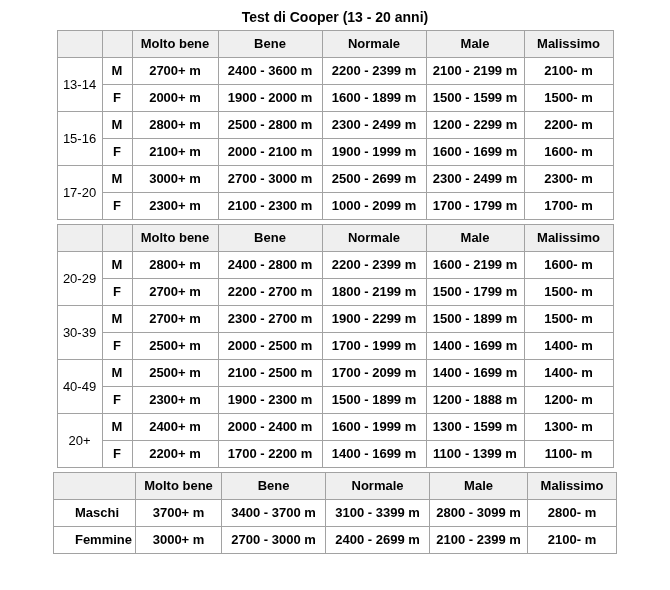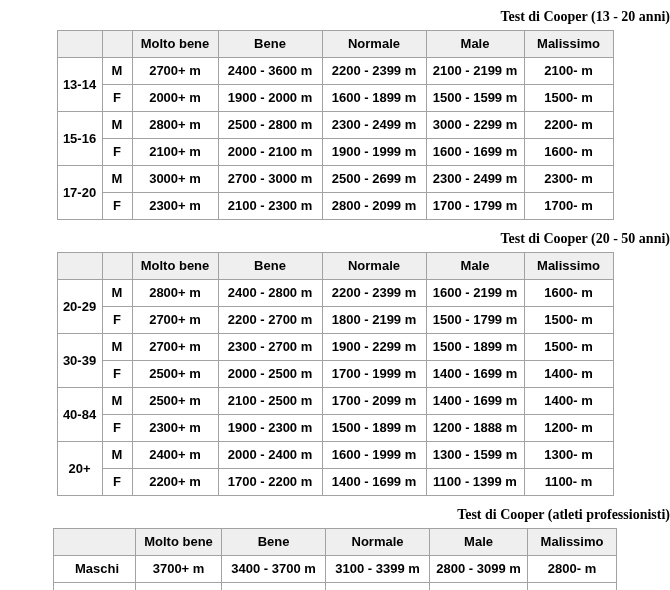--- a/index.html
+++ b/index.html
@@ -7,25 +7,24 @@
     margin: 0;
     padding: 0;
     background: #ffffff;
     width: 670px;
     font-family: "Liberation Sans", "DejaVu Sans", sans-serif;
     color: #000000;
   }
   .page { width: 670px; padding: 2px 0 8px; }
   .table-block { margin: 0 0 4px 0; }
   .table-title {
-    text-align: right;
+    text-align: center;
     font-weight: bold;
     font-size: 14px;
     padding: 7px 0 5px;
-    font-family: Liberation Serif, serif;
   }
   table.cooper-table {
     border-collapse: collapse;
     table-layout: fixed;
     margin: 0 auto;
   }
   .cooper-table th, .cooper-table td {
     border: 1px solid #a2a2a2;
     font-size: 13px;
     line-height: 16px;
@@ -34,21 +33,21 @@
     vertical-align: middle;
     white-space: nowrap;
     overflow: hidden;
     font-weight: bold;
   }
   .cooper-table th {
     background: #efefef;
     font-weight: bold;
     margin-top: 38px;
   }
-  .cooper-table td.group-label { font-weight: bold; }
+  .cooper-table td.group-label { font-weight: normal; }
   .cooper-table td.row-label { text-align: left; padding-left: 21px; }
 </style>
 </head>
 <body>
 
 <div class="page">
 
   <section class="table-block">
     <div class="table-title">Test di Cooper (13 - 20 anni)</div>
     <table class="cooper-table">
@@ -89,21 +88,21 @@
             <td>1600 - 1899 m</td>
             <td>1500 - 1599 m</td>
             <td>1500- m</td>
           </tr>
           <tr>
             <td class="group-label" rowspan="2">15-16</td>
             <td>M</td>
             <td>2800+ m</td>
             <td>2500 - 2800 m</td>
             <td>2300 - 2499 m</td>
-            <td>3000 - 2299 m</td>
+            <td>1200 - 2299 m</td>
             <td>2200- m</td>
           </tr>
           <tr>
             <td>F</td>
             <td>2100+ m</td>
             <td>2000 - 2100 m</td>
             <td>1900 - 1999 m</td>
             <td>1600 - 1699 m</td>
             <td>1600- m</td>
           </tr>
@@ -113,30 +112,29 @@
             <td>3000+ m</td>
             <td>2700 - 3000 m</td>
             <td>2500 - 2699 m</td>
             <td>2300 - 2499 m</td>
             <td>2300- m</td>
           </tr>
           <tr>
             <td>F</td>
             <td>2300+ m</td>
             <td>2100 - 2300 m</td>
-            <td>2800 - 2099 m</td>
+            <td>1000 - 2099 m</td>
             <td>1700 - 1799 m</td>
             <td>1700- m</td>
           </tr>
         </tbody>
       </table>
   </section>
 
   <section class="table-block">
-    <div class="table-title">Test di Cooper (20 - 50 anni)</div>
     <table class="cooper-table">
         <colgroup>
           <col style="width: 45px;">
           <col style="width: 30px;">
           <col style="width: 86px;">
           <col style="width: 104px;">
           <col style="width: 104px;">
           <col style="width: 98px;">
           <col style="width: 89px;">
         </colgroup>
@@ -180,21 +178,21 @@
           </tr>
           <tr>
             <td>F</td>
             <td>2500+ m</td>
             <td>2000 - 2500 m</td>
             <td>1700 - 1999 m</td>
             <td>1400 - 1699 m</td>
             <td>1400- m</td>
           </tr>
           <tr>
-            <td class="group-label" rowspan="2">40-84</td>
+            <td class="group-label" rowspan="2">40-49</td>
             <td>M</td>
             <td>2500+ m</td>
             <td>2100 - 2500 m</td>
             <td>1700 - 2099 m</td>
             <td>1400 - 1699 m</td>
             <td>1400- m</td>
           </tr>
           <tr>
             <td>F</td>
             <td>2300+ m</td>
@@ -218,21 +216,20 @@
             <td>1700 - 2200 m</td>
             <td>1400 - 1699 m</td>
             <td>1100 - 1399 m</td>
             <td>1100- m</td>
           </tr>
         </tbody>
       </table>
   </section>
 
   <section class="table-block">
-    <div class="table-title">Test di Cooper (atleti professionisti)</div>
     <table class="cooper-table">
         <colgroup>
           <col style="width: 76px;">
           <col style="width: 86px;">
           <col style="width: 104px;">
           <col style="width: 104px;">
           <col style="width: 98px;">
           <col style="width: 89px;">
         </colgroup>
         <thead>

